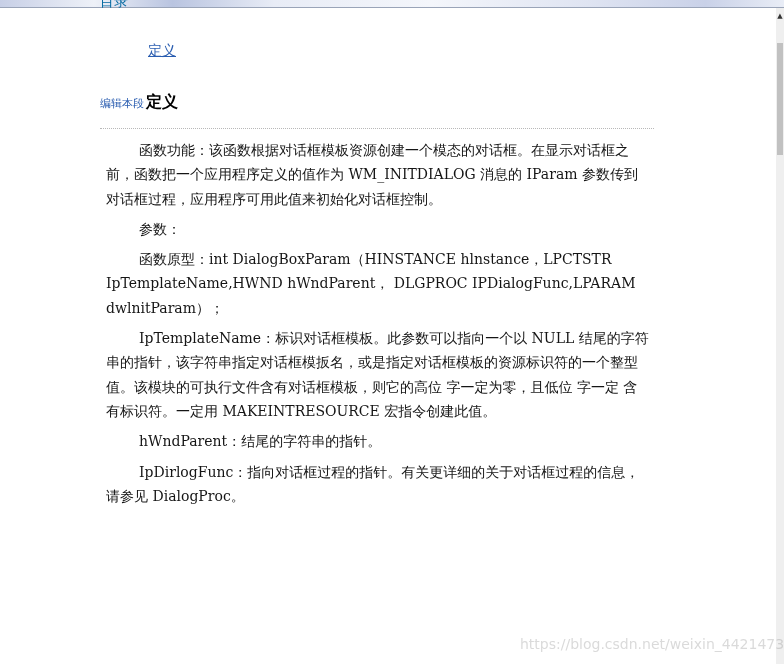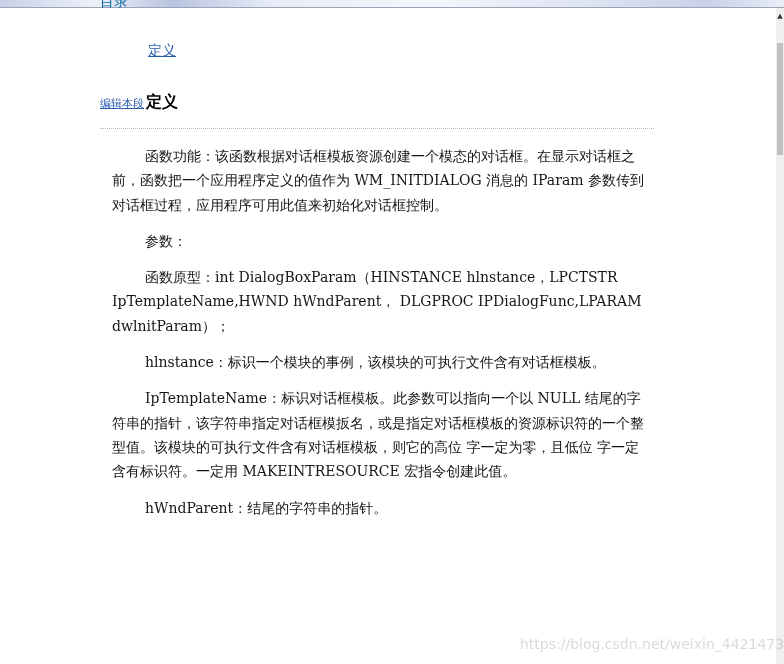--- a/index.html
+++ b/index.html
@@ -19,36 +19,36 @@
     font-size: 14px; line-height: 14px; color: #0369a1;
   }
   .toc-title span { position: relative; top: -6px; }
   .toc-list { position: absolute; left: 148px; top: 38px; }
   .toc-link {
     display: block; font-size: 14px; line-height: 24px; color: #2a5db0;
     text-decoration: underline; cursor: pointer;
   }
   .section-head { position: absolute; left: 100px; top: 92px; height: 22px; }
   .edit-link {
-    font-size: 11px; color: #2a5db0; text-decoration: underline; cursor: pointer;
+    font-size: 11px; color: #2a5db0; cursor: pointer;
     vertical-align: baseline;
   }
   .section-title {
     font-family: "DejaVu Sans", "Liberation Sans", sans-serif;
     font-weight: bold; font-size: 16px; color: #000; margin-left: 2px;
   }
   .dotted-rule {
     position: absolute; left: 100px; top: 128px; width: 554px; height: 0;
     border-top: 1px dotted #b8b8b8;
   }
   .content {
     position: absolute; left: 100px; top: 132px; width: 556px;
     font-size: 14px; line-height: 24.3px; color: #151515;
   }
-  .content p { margin: 12px; text-indent: 33px; }
+  .content p { margin: 6px; text-indent: 33px; }
   .scrollbar {
     position: absolute; left: 776px; top: 8px; width: 8px; height: 656px;
     background: #efefef;
   }
   .scroll-arrow {
     position: absolute; left: 0; top: 4px; width: 8px; height: 8px;
     font-size: 7px; line-height: 8px; text-align: center; color: #333;
   }
   .scroll-thumb {
     position: absolute; left: 1px; top: 35px; width: 6px; height: 112px;
@@ -74,23 +74,23 @@
 <div class="section-head">
   <a class="edit-link">编辑本段</a><span class="section-title">定义</span>
 </div>
 
 <div class="dotted-rule"></div>
 
 <div class="content">
   <p>函数功能：该函数根据对话框模板资源创建一个模态的对话框。在显示对话框之前，函数把一个应用程序定义的值作为  WM_INITDIALOG 消息的 IParam 参数传到对话框过程，应用程序可用此值来初始化对话框控制。</p>
   <p>参数：</p>
   <p>函数原型：int DialogBoxParam（HINSTANCE hlnstance，LPCTSTR IpTemplateName,HWND hWndParent，  DLGPROC IPDialogFunc,LPARAM dwlnitParam）；</p>
-  <p>hlnstance：标识一个模块的事例，该模块的可执行文件含有对话框模板。</p>
   <p>IpTemplateName：标识对话框模板。此参数可以指向一个以  NULL 结尾的字符串的指针，该字符串指定对话框模扳名，或是指定对话框模板的资源标识符的一个整型值。该模块的可执行文件含有对话框模板，则它的高位  字一定为零，且低位 字一定 含有标识符。一定用 MAKEINTRESOURCE 宏指令创建此值。</p>
   <p>hWndParent：结尾的字符串的指针。</p>
+  <p>IpDirlogFunc：指向对话框过程的指针。有关更详细的关于对话框过程的信息，请参见 DialogProc。</p>
 </div>
 
 <div class="scrollbar">
   <div class="scroll-arrow">▲</div>
   <div class="scroll-thumb"></div>
 </div>
 
 <div class="watermark">https://blog.csdn.net/weixin_44214735</div>
 
 </body></html>

